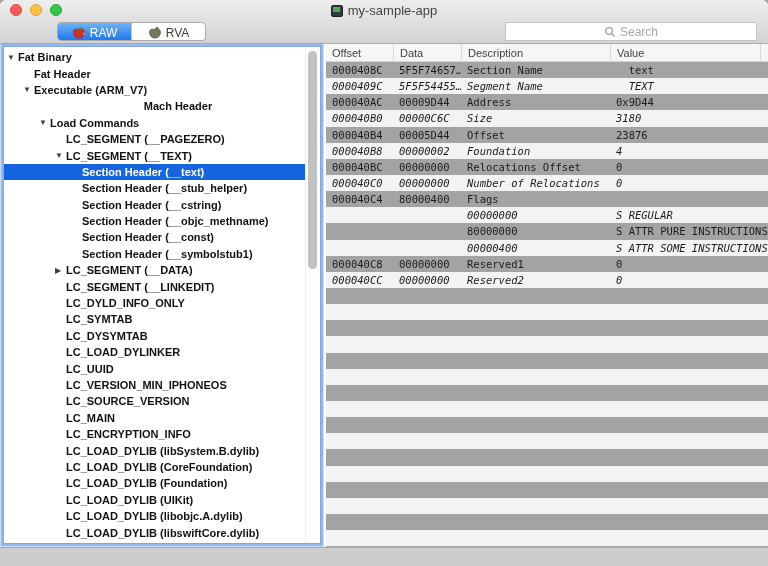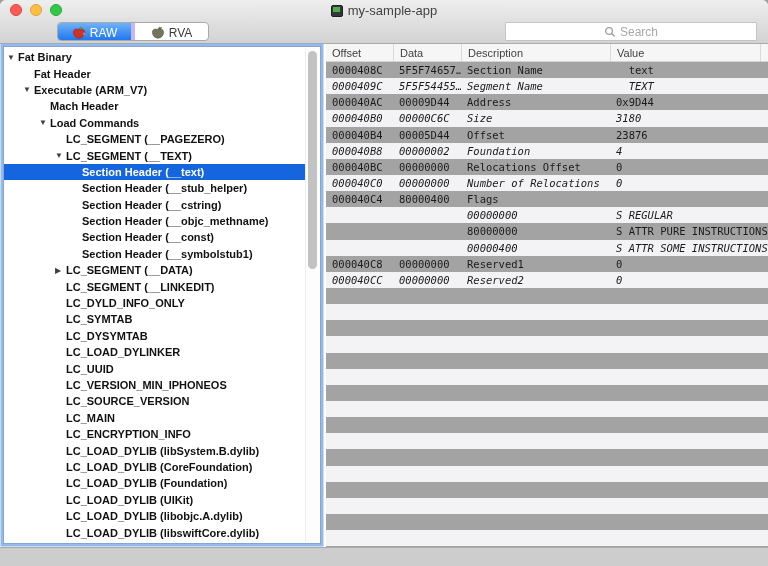--- a/index.html
+++ b/index.html
@@ -22,21 +22,21 @@
   .app-ico::after{content:"";position:absolute;left:1px;top:1px;width:7px;height:5px;background:#4fae4b;}
   .title-text{font-size:13px;color:#434343;}
   
   .toolbar{position:relative;height:23px;}
   .seg-control{position:absolute;left:57px;top:1px;display:flex;height:19px;
                border:1px solid #a9a9a9;border-radius:4px;overflow:hidden;background:#ffffff;
                box-sizing:border-box;}
   .seg{display:flex;align-items:flex-end;justify-content:center;gap:4px;width:73px;height:100%;
        font-size:12px;color:#3c3c3c;cursor:default;}
   .seg.selected{background:linear-gradient(#6eb2f8,#2177ee);color:#ffffff;}
-  .seg + .seg{border-left:4px solid #c4b5fd;}
+  .seg + .seg{border-left:1px solid #c4b5fd;}
   .apple{width:14px;height:14px;display:block;}
   .searchbox{position:absolute;right:11px;top:1px;width:252px;height:19px;background:#ffffff;
              border:1px solid #c4c4c4;border-radius:1px;box-sizing:border-box;
              display:flex;align-items:center;justify-content:center;gap:4px;}
   .search-placeholder{font-size:12px;color:#a8a8a8;}
   
   .content{position:absolute;left:0;top:44px;width:768px;height:503px;background:#ffffff;}
   
   .tree-pane{position:absolute;left:3px;top:2px;width:318px;height:498px;background:#ffffff;
              border:1px solid #84a6d4;box-shadow:0 0 0 2.5px rgba(122,168,232,.8);
@@ -128,21 +128,21 @@
   <div class="titem" style="padding-left: 19px;">
     <span class="arrow"></span>
             <span class="tlabel">Fat Header</span>
   </div>
 
   <div class="titem" style="padding-left: 19px;">
     <span class="arrow">▼</span>
             <span class="tlabel">Executable  (ARM_V7)</span>
   </div>
 
-  <div class="titem" style="padding-left: 35px;">
+  <div class="titem" style="padding-left: 35px; justify-content: center;">
     <span class="arrow"></span>
             <span class="tlabel">Mach Header</span>
   </div>
 
   <div class="titem" style="padding-left: 35px;">
     <span class="arrow">▼</span>
             <span class="tlabel">Load Commands</span>
   </div>
 
   <div class="titem" style="padding-left: 51px;">

